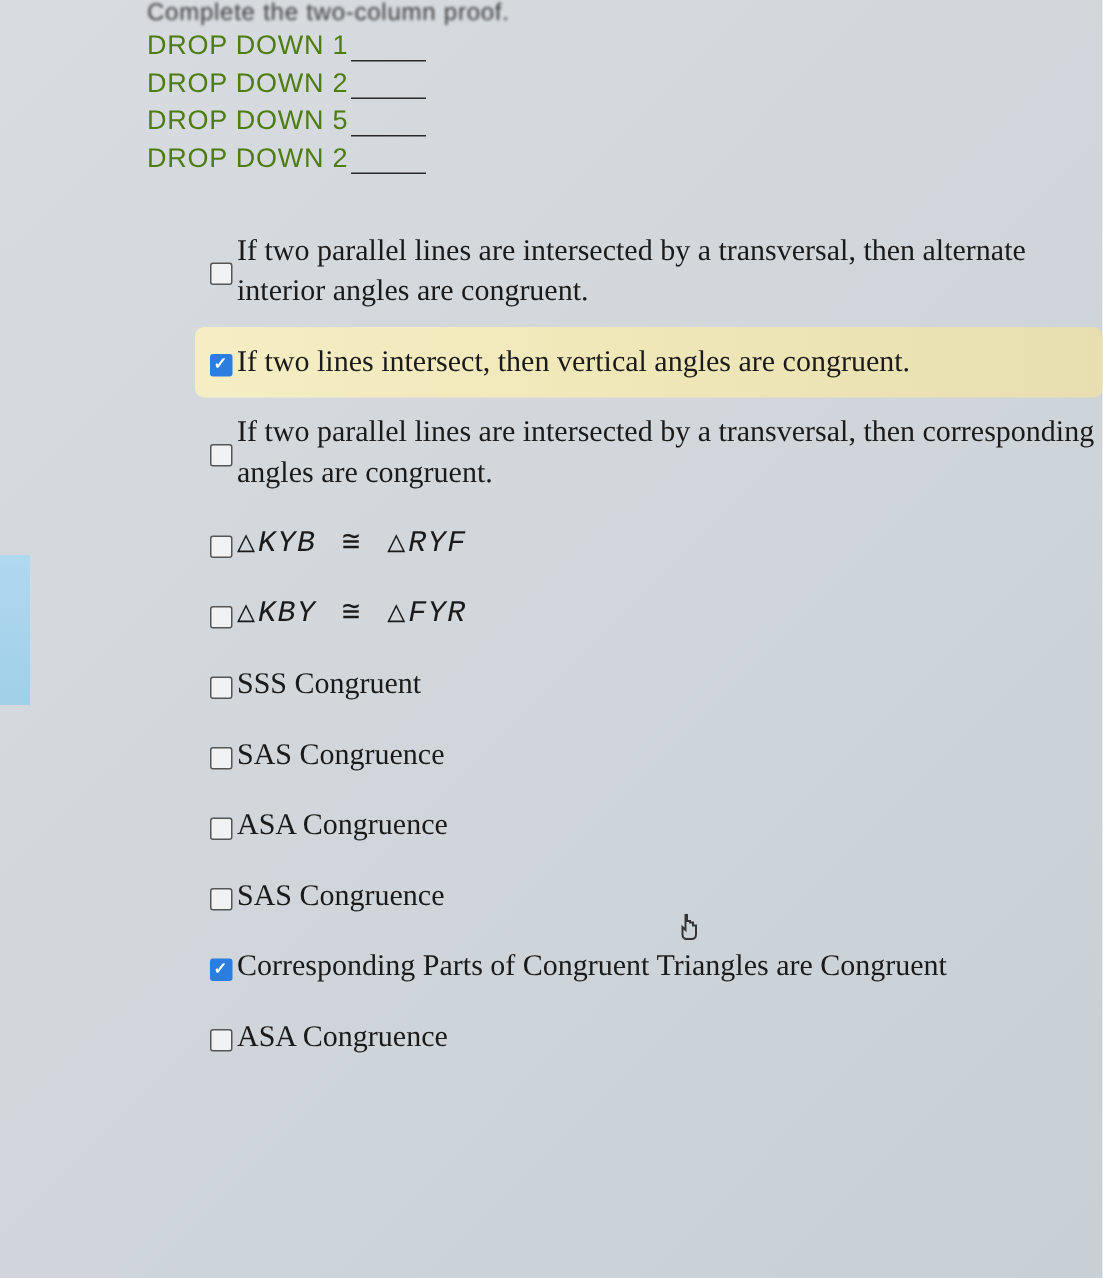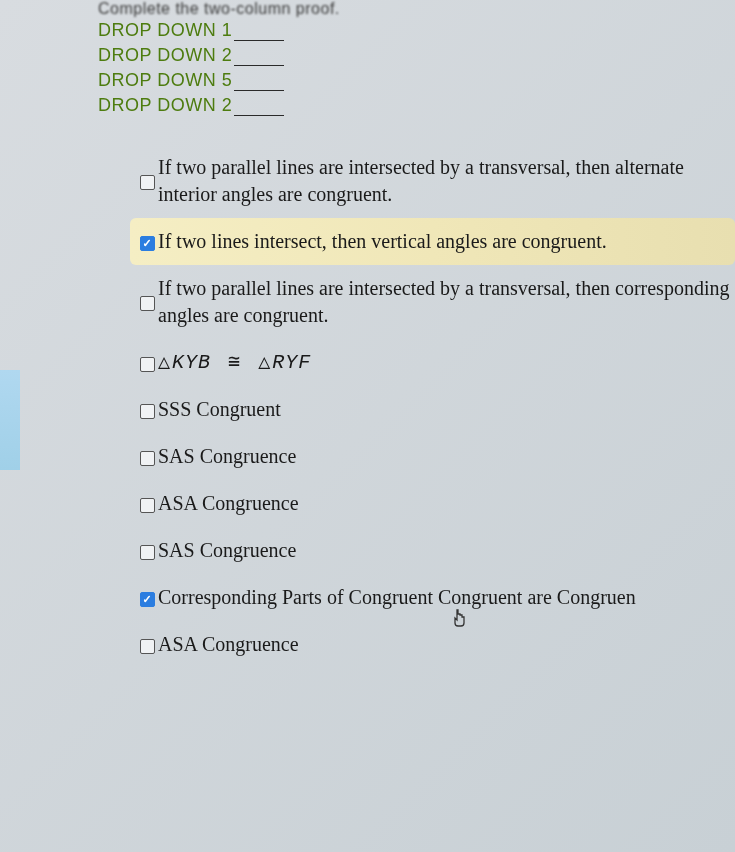--- a/index.html
+++ b/index.html
@@ -168,20 +168,26 @@
       <div class="option-text">If two parallel lines are intersected by a transversal, then corresponding angles are congruent.</div>
     </div>
 
     <div class="option-row">
       <div class="checkbox-wrap">
           <div class="checkbox"></div>
         </div>
       <div class="option-text math-text"><span class="triangle">△</span><span>KYB</span> <span class="congruent">≅</span> <span class="triangle">△</span><span>RYF</span></div>
     </div>
 
+    <div class="option-row">
+      <div class="checkbox-wrap">
+          <div class="checkbox"></div>
+        </div>
+      <div class="option-text math-text"><span class="triangle">△</span><span>KBY</span> <span class="congruent">≅</span> <span class="triangle">△</span><span>FYR</span></div>
+    </div>
 
 
     <div class="option-row">
       <div class="checkbox-wrap">
           <div class="checkbox"></div>
         </div>
       <div class="option-text">SSS Congruent</div>
     </div>
 
     <div class="option-row">
@@ -204,21 +210,21 @@
         </div>
       <div class="option-text">SAS Congruence</div>
     </div>
 
     <div class="option-row">
       <div class="checkbox-wrap">
           <div class="checkbox checked">
             <span class="checkmark">✓</span>
           </div>
         </div>
-      <div class="option-text">Corresponding Parts of Congruent Congruent are Congruen</div>
+      <div class="option-text">Corresponding Parts of Congruent Triangles are Congruent</div>
     </div>
 
     <div class="option-row">
       <div class="checkbox-wrap">
           <div class="checkbox"></div>
         </div>
       <div class="option-text">ASA Congruence</div>
     </div>
 
   </div>

